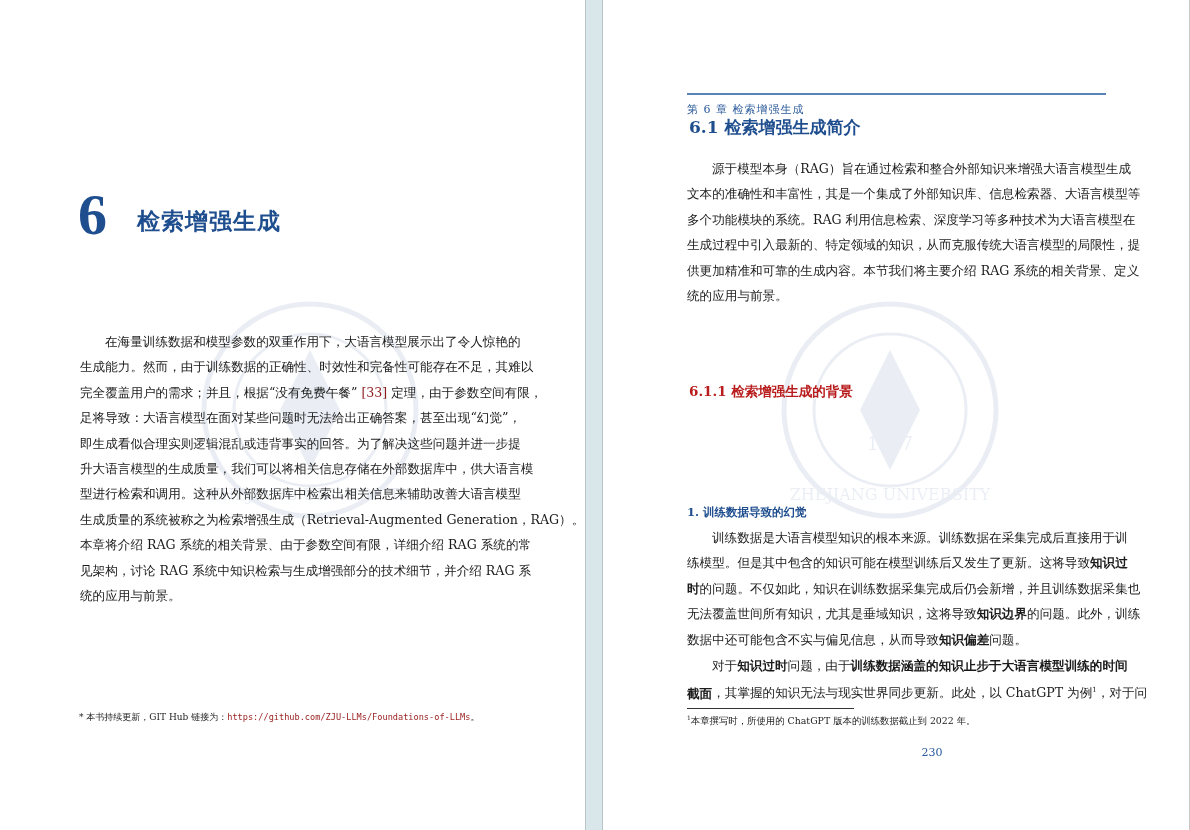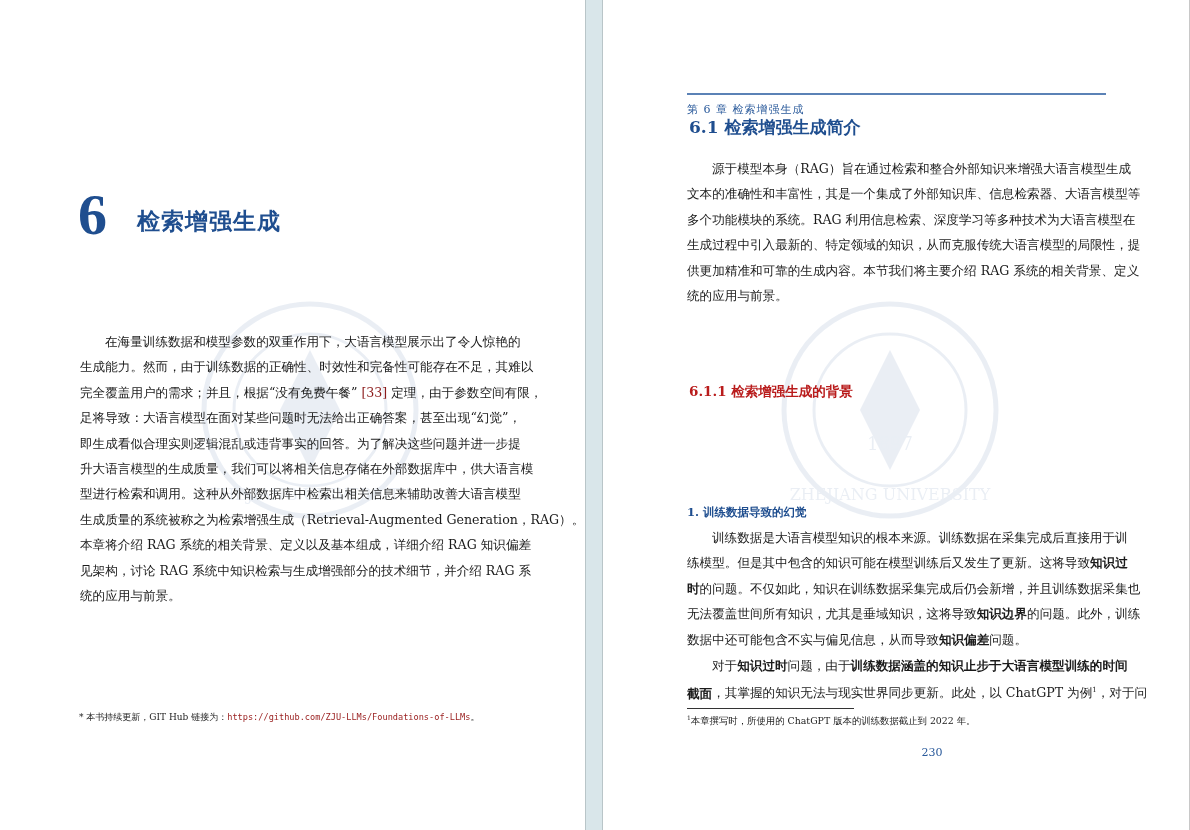--- a/index.html
+++ b/index.html
@@ -74,21 +74,21 @@
 
   <div class="para" style="left:80px; top:329px; width:420px;">
     <span class="line indent">在海量训练数据和模型参数的双重作用下，大语言模型展示出了令人惊艳的</span>
     <span class="line">生成能力。然而，由于训练数据的正确性、时效性和完备性可能存在不足，其难以</span>
     <span class="line"><span>完全覆盖用户的需求；并且，根据“没有免费午餐”</span> <a class="cite">[33]</a><span> 定理，由于参数空间有限，</span></span>
     <span class="line">足将导致：大语言模型在面对某些问题时无法给出正确答案，甚至出现“幻觉”，</span>
     <span class="line">即生成看似合理实则逻辑混乱或违背事实的回答。为了解决这些问题并进一步提</span>
     <span class="line">升大语言模型的生成质量，我们可以将相关信息存储在外部数据库中，供大语言模</span>
     <span class="line">型进行检索和调用。这种从外部数据库中检索出相关信息来辅助改善大语言模型</span>
     <span class="line">生成质量的系统被称之为检索增强生成（Retrieval-Augmented Generation，RAG）。</span>
-    <span class="line">本章将介绍 RAG 系统的相关背景、定义以及基本组成，详细介绍 RAG 知识偏差</span>
+    <span class="line">本章将介绍 RAG 系统的相关背景、由于参数空间有限，详细介绍 RAG 系统的常</span>
     <span class="line">见架构，讨论 RAG 系统中知识检索与生成增强部分的技术细节，并介绍 RAG 系</span>
     <span class="line">统的应用与前景。</span>
   </div>
 
   <div class="footnote-left">
     <span>* 本书持续更新，GIT Hub 链接为：</span><a class="mono-url">https://github.com/ZJU-LLMs/Foundations-of-LLMs</a><span>。</span>
   </div>
 </div>
 
 <div id="gutter"></div>

